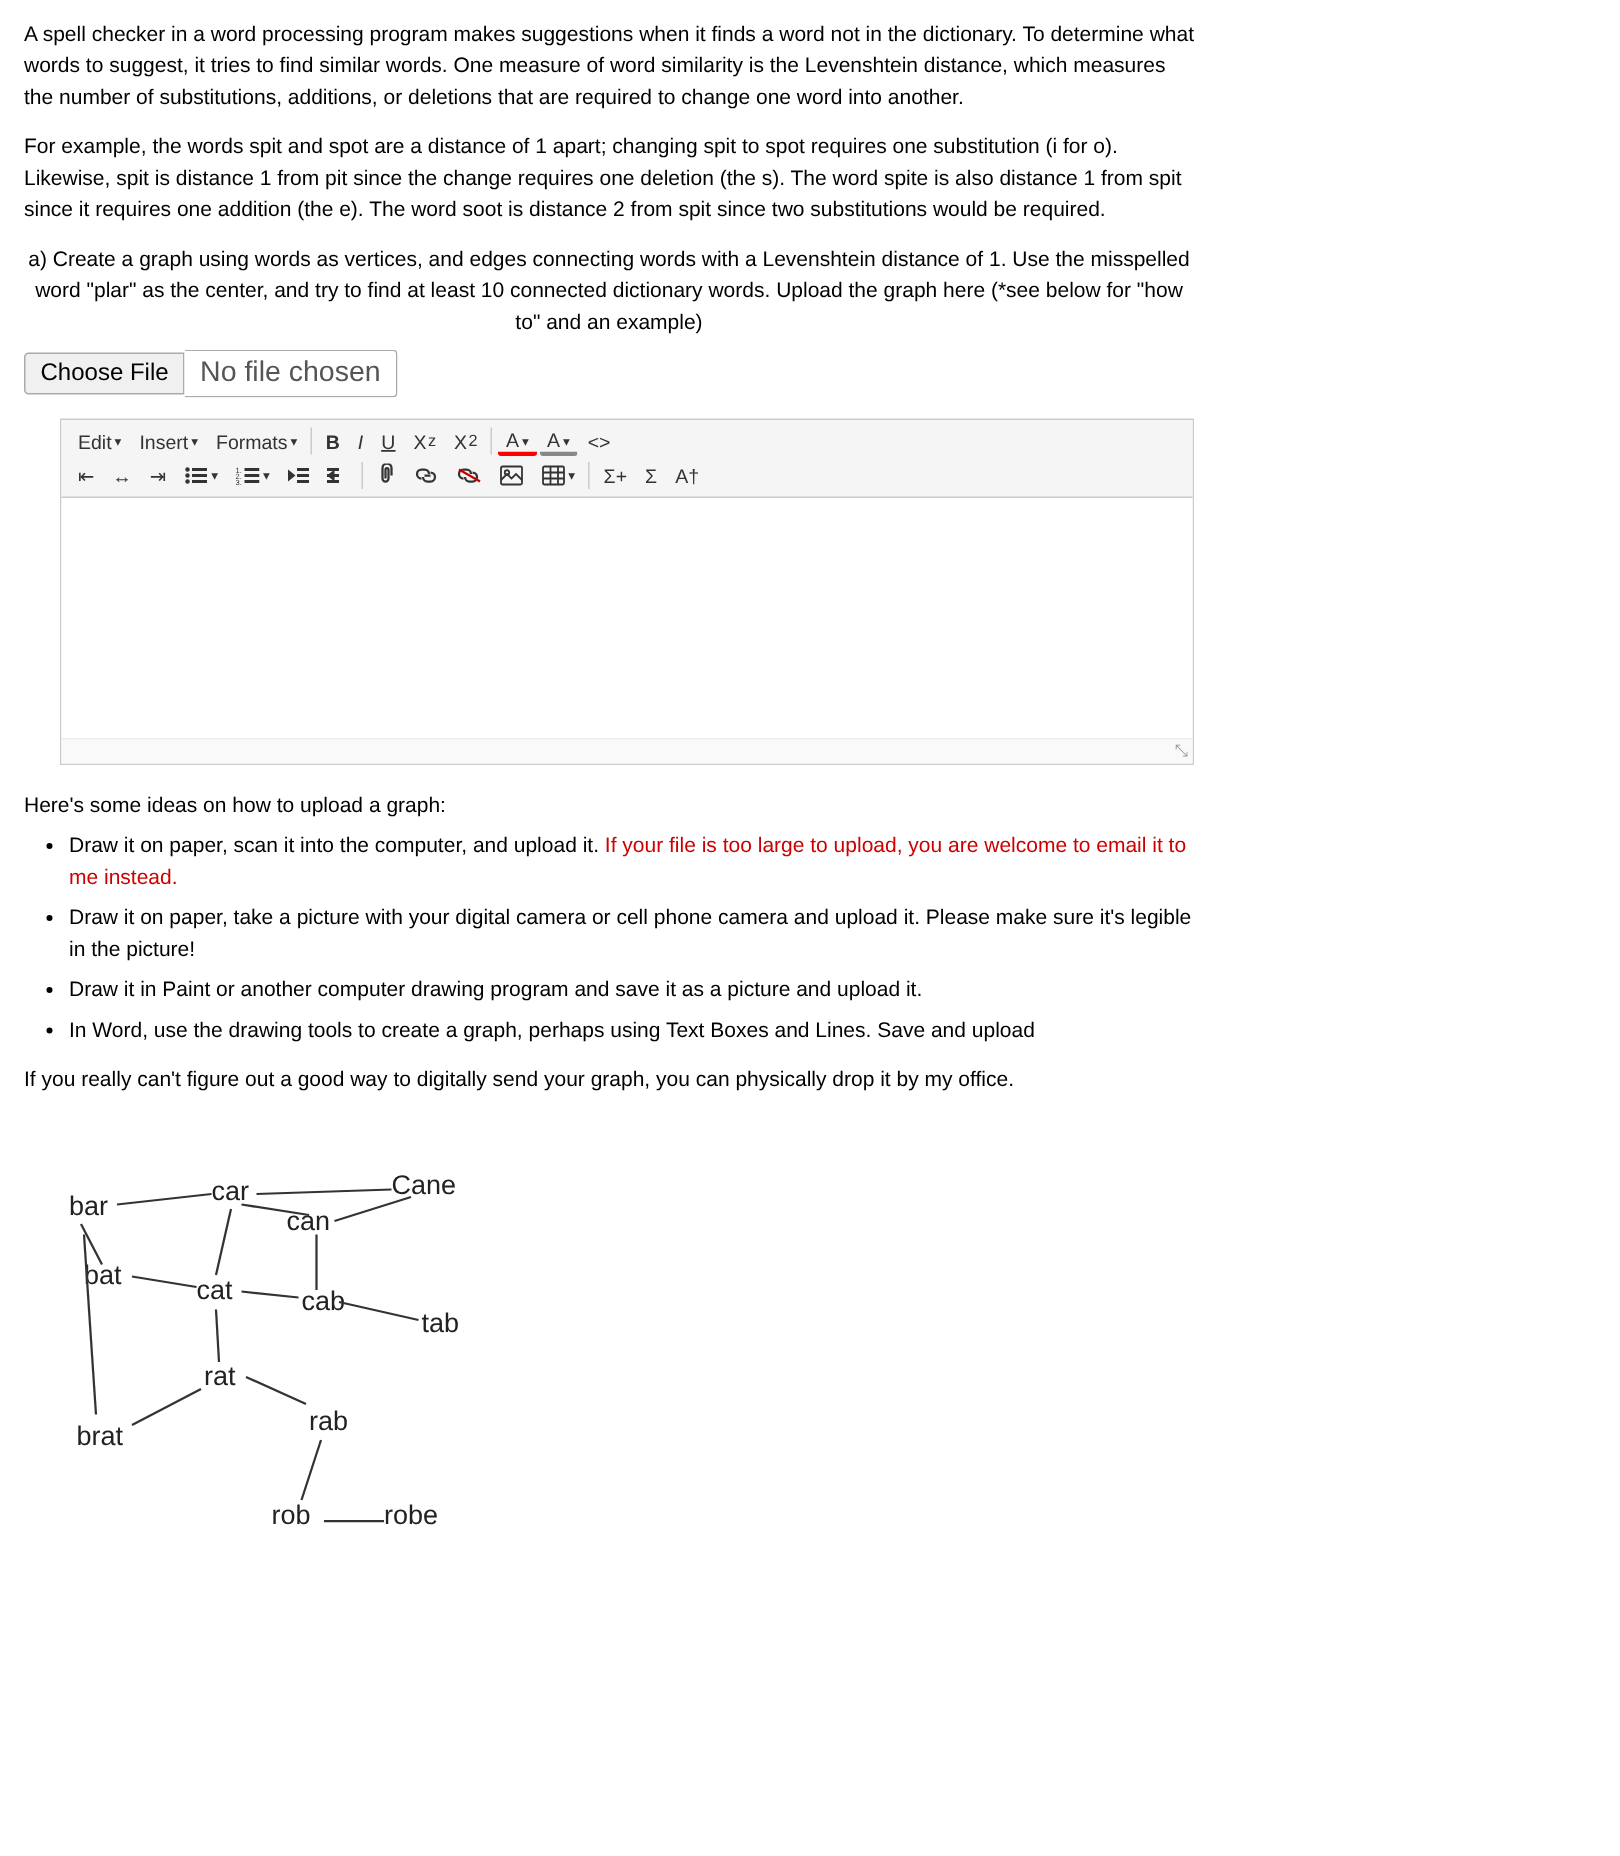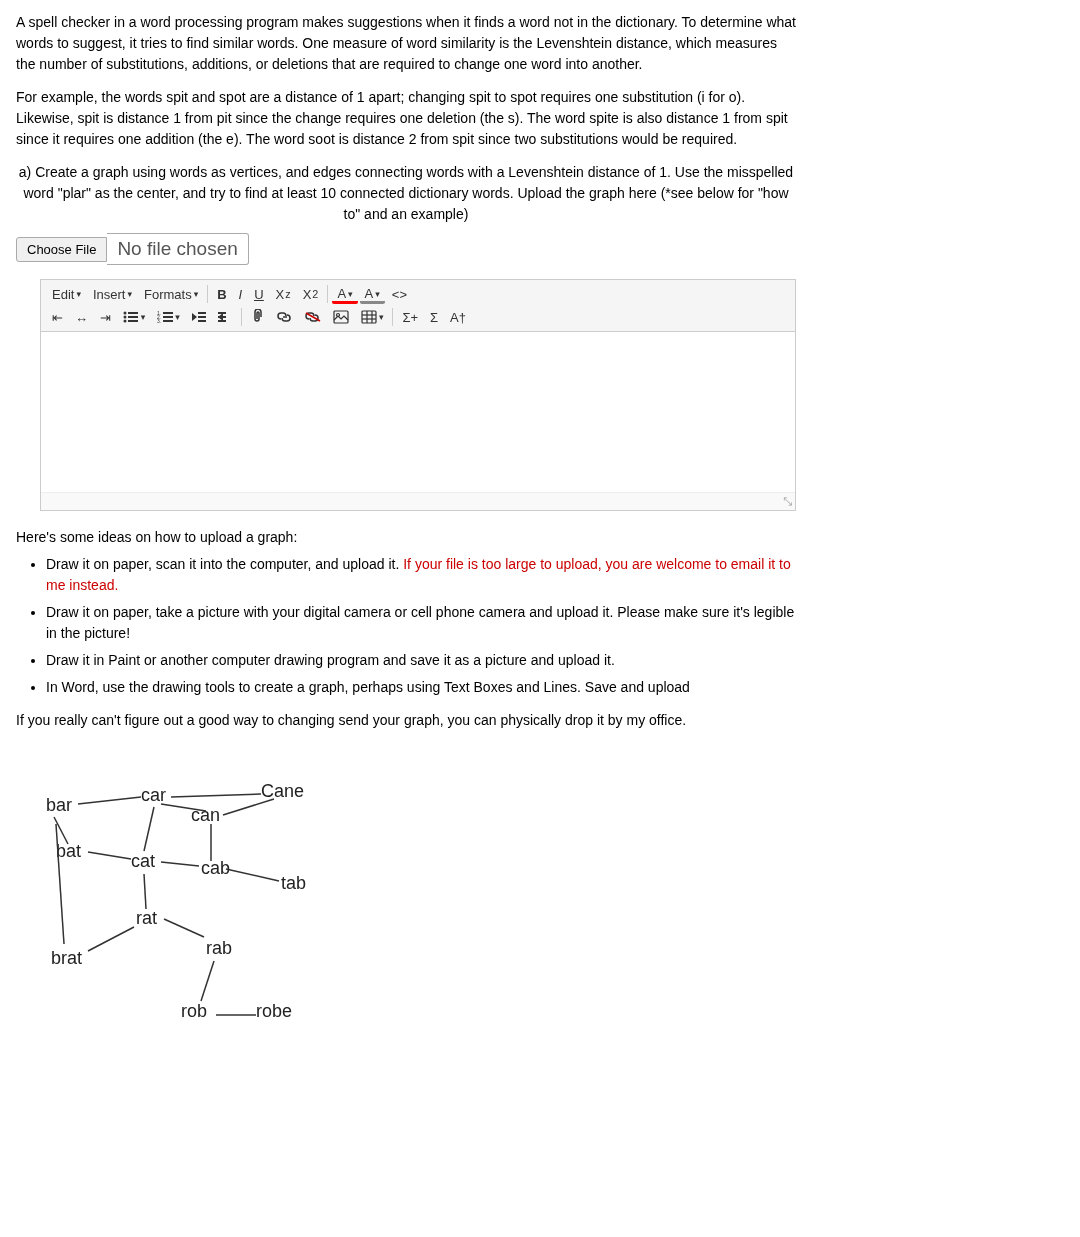--- a/index.html
+++ b/index.html
@@ -27,21 +27,21 @@
     .file-upload-row {
       display: flex;
       align-items: center;
       gap: 0;
       margin-bottom: 14px;
     }
     .choose-file-btn {
       background: #f0f0f0;
       border: 1px solid #aaa;
       padding: 4px 10px;
-      font-size: 13px;
+      font-size: 16px;
       cursor: pointer;
       border-radius: 3px 0 0 3px;
       white-space: nowrap;
     }
     .no-file-label {
       background: #fff;
       border: 1px solid #aaa;
       border-left: none;
       padding: 4px 10px;
       font-size: 19px;
@@ -282,21 +282,21 @@
       <li>
         <span>Draw it on paper, take a picture with your digital camera or cell phone camera and upload it. Please make sure it's legible in the picture!</span>
       </li>
       <li>
         <span>Draw it in Paint or another computer drawing program and save it as a picture and upload it.</span>
       </li>
       <li>
         <span>In Word, use the drawing tools to create a graph, perhaps using Text Boxes and Lines. Save and upload</span>
       </li>
     </ul>
-    <p>If you really can't figure out a good way to changing send your graph, you can physically drop it by my office.</p>
+    <p>If you really can't figure out a good way to digitally send your graph, you can physically drop it by my office.</p>
     <br>
   </div>
 
   <div class="graph-image-container">
     <svg class="graph-canvas" viewBox="0 0 350 290" xmlns="http://www.w3.org/2000/svg" style="font-family: 'Comic Sans MS', cursive, sans-serif; background:#fff;">
 
       <text x="30" y="42" font-size="18" fill="#222">bar</text>
 
       <text x="125" y="32" font-size="18" fill="#222">car</text>
 

